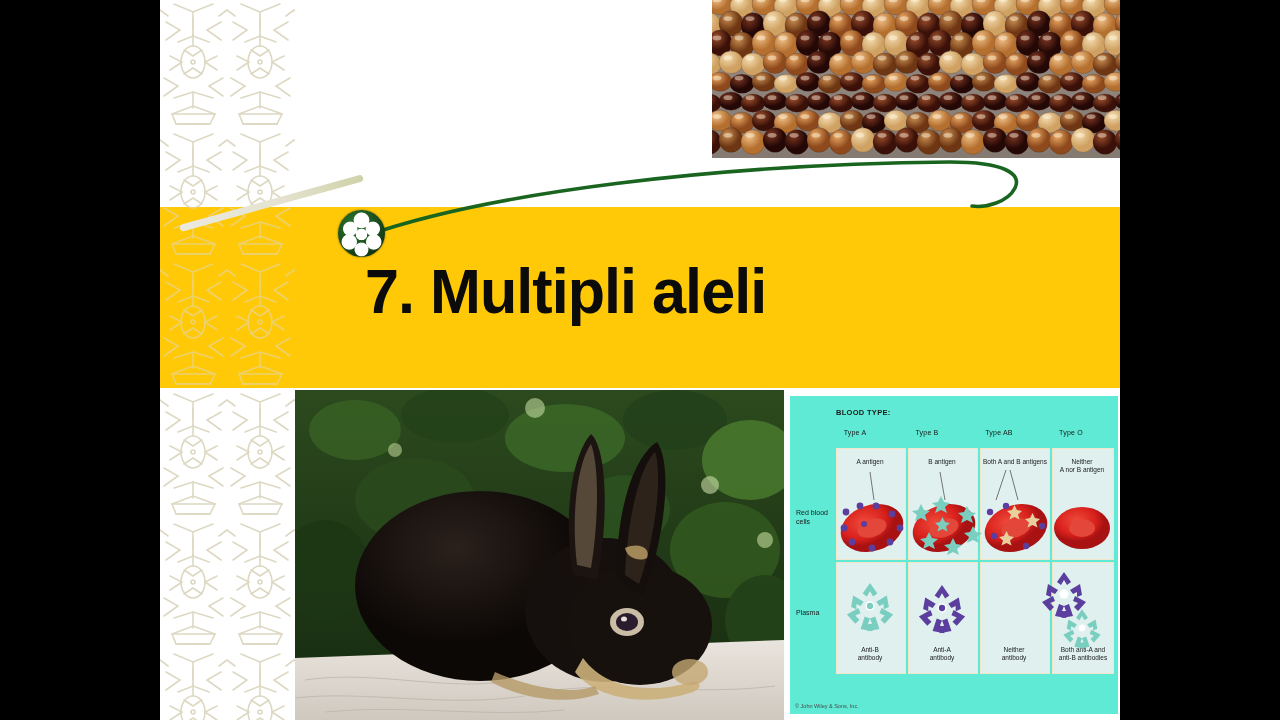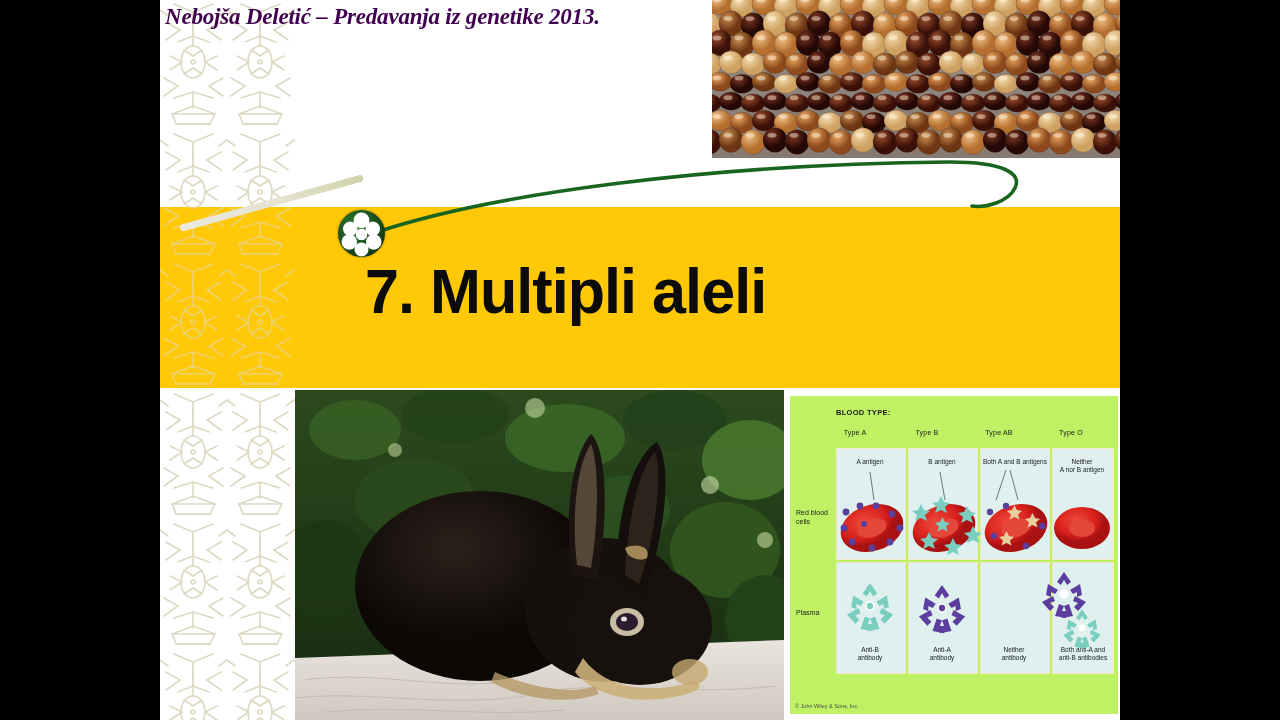--- a/index.html
+++ b/index.html
@@ -48,21 +48,21 @@
             radial-gradient(circle at 24% 68%,#ffffff 0 15%,rgba(255,255,255,0) 17%),
             radial-gradient(circle at 76% 68%,#ffffff 0 15%,rgba(255,255,255,0) 17%),
             radial-gradient(circle at 50% 84%,#ffffff 0 14%,rgba(255,255,255,0) 16%),
             radial-gradient(circle at 38% 33%,#2e7d32 0%,#17441a 62%,#06170a 100%);
           z-index:8;box-shadow:0 0 2px rgba(0,0,0,.6);}
 
   
   .rabbit{position:absolute;left:135px;top:390px;width:489px;height:330px;overflow:hidden;background:#1d2a14;}
 
   
-  .blood{position:absolute;left:630px;top:396px;width:328px;height:318px;background:#bef264;overflow:hidden;}
+  .blood{position:absolute;left:630px;top:396px;width:328px;height:318px;background:#5eead4;overflow:hidden;}
   .blood-title{position:absolute;left:46px;top:12px;font-size:7.5px;font-weight:bold;color:#1a1a1a;letter-spacing:.3px;}
   .bt-col{position:absolute;top:33px;font-size:7px;color:#1a1a1a;text-align:center;width:66px;letter-spacing:.2px;}
   .row-label{position:absolute;font-size:7px;color:#1a1a1a;left:6px;width:40px;line-height:9px;}
   .cellbox{position:absolute;background:#dff0ef;border:1px solid #f3e6c6;}
   .antigen-label{position:absolute;font-size:6.5px;color:#1a1a1a;text-align:center;line-height:8px;width:70px;}
   .ab-label{position:absolute;font-size:6.5px;color:#1a1a1a;text-align:center;line-height:8px;width:70px;}
   .credit{position:absolute;left:5px;bottom:5px;font-size:5.5px;color:#4a4a4a;}
 </style>
 </head>
 <body>
@@ -99,21 +99,20 @@
               <path d="M0 10 L8 16"></path>
               <path d="M67 10 L59 16"></path>
             </g>
           </pattern>
         </defs>
         <rect width="135" height="720" fill="#ffffff"></rect>
         <rect width="135" height="720" fill="url(#lat)"></rect>
       </svg>
     </div>
 
-    <div class="header-title">Nebojša Deletić – Predavanja iz genetike 2013.</div>
 
     <div class="corn">
       <svg width="408" height="158" viewBox="0 0 408 158" xmlns="http://www.w3.org/2000/svg" preserveAspectRatio="none">
         <defs>
           <linearGradient id="bgc" x1="0" y1="0" x2="0" y2="1">
             <stop offset="0" stop-color="#9b9089"></stop>
               <stop offset="1" stop-color="#857a72"></stop>
           </linearGradient>
           <radialGradient id="k1" cx="35%" cy="28%">
               <stop offset="0" stop-color="#f0c089"></stop>

